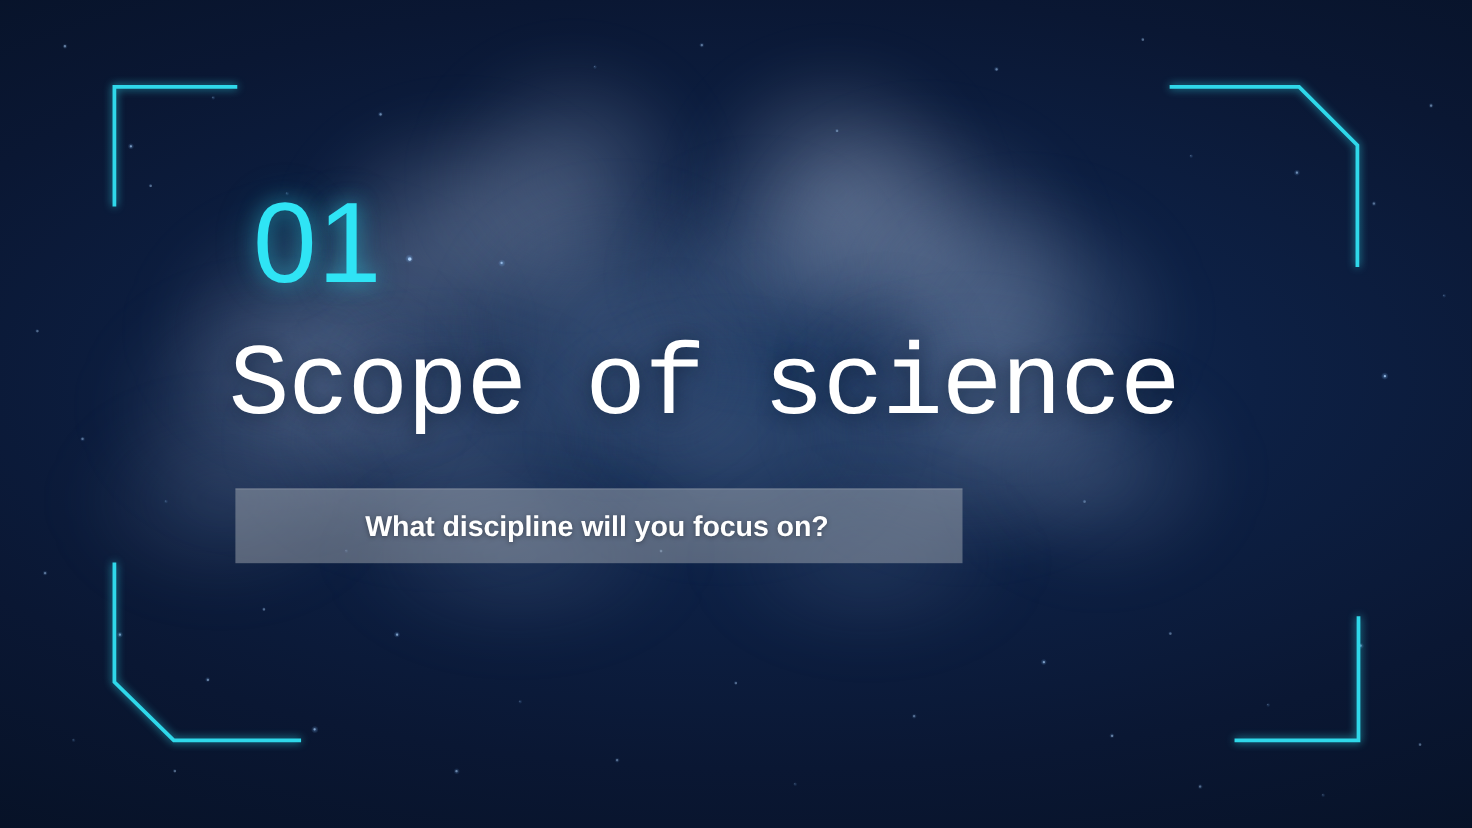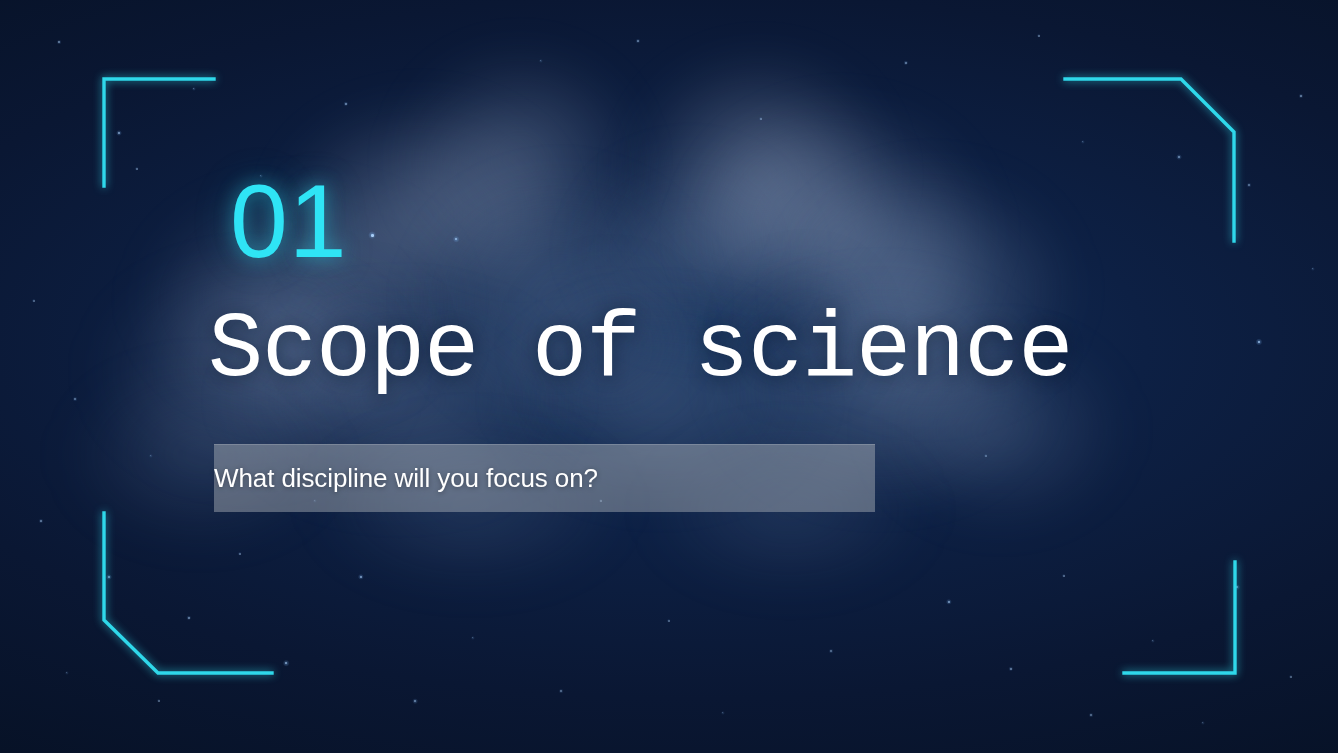--- a/index.html
+++ b/index.html
@@ -89,22 +89,23 @@
   #subtitle-band {
     position:absolute;
     left:214px; top:444px;
     width:661px; height:68px;
     background:rgba(186,190,196,.42);
     box-shadow:inset 0 1px 0 rgba(255,255,255,.16);
     display:flex;
     align-items:center;
   }
   #subtitle-text {
+    margin-left:118px;
     font-size:26px;
-    font-weight:400;
+    font-weight:700;
     letter-spacing:-0.1px;
     color:#ffffff;
     white-space:nowrap;
     text-shadow:0 1px 5px rgba(0,0,0,.35);
   }
 </style>
 </head>
 <body>
 
 <div id="slide">

